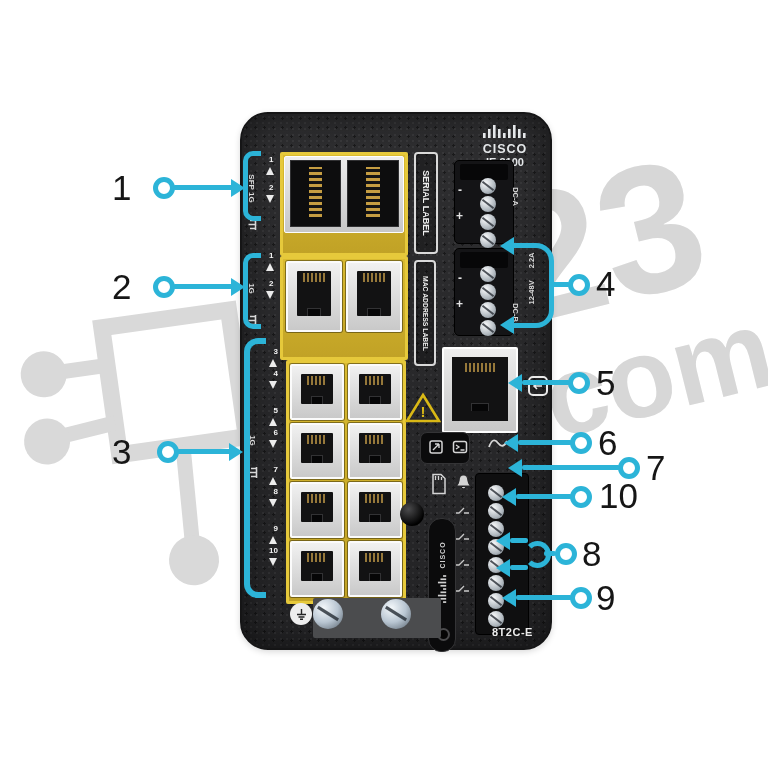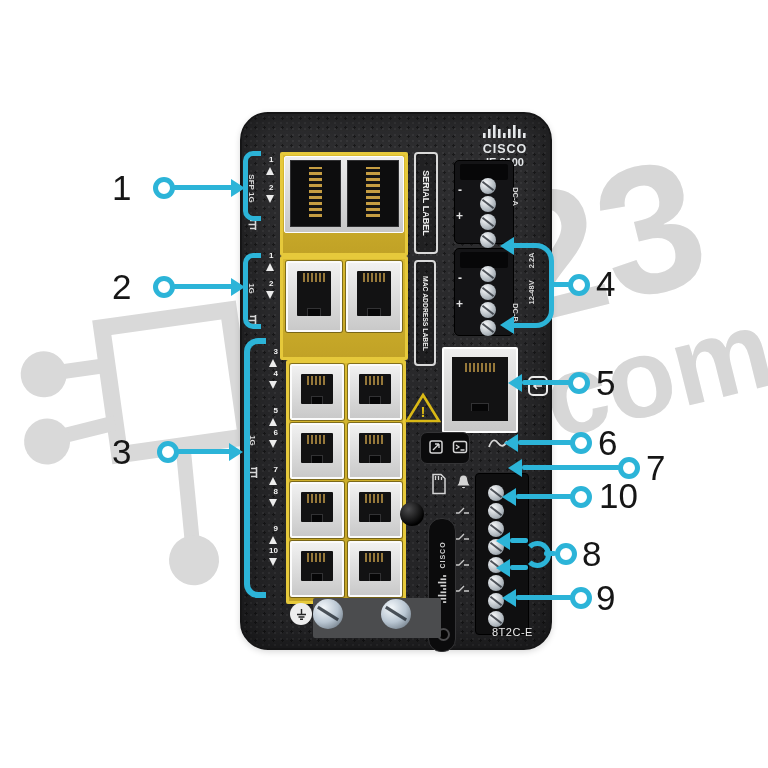--- a/index.html
+++ b/index.html
@@ -283,21 +283,21 @@
     <svg class="abs" style="left:214px;top:418px" width="13" height="9" viewBox="0 0 13 9">
         <path d="M0 7 h3 l5 -5 M8 7 h5" stroke="#c9c9c9" stroke-width="1.3" fill="none"></path>
       </svg>
     <svg class="abs" style="left:214px;top:444px" width="13" height="9" viewBox="0 0 13 9">
         <path d="M0 7 h3 l5 -5 M8 7 h5" stroke="#c9c9c9" stroke-width="1.3" fill="none"></path>
       </svg>
     <svg class="abs" style="left:214px;top:470px" width="13" height="9" viewBox="0 0 13 9">
         <path d="M0 7 h3 l5 -5 M8 7 h5" stroke="#c9c9c9" stroke-width="1.3" fill="none"></path>
       </svg>
 
-    <div class="abs" style="left:250px;top:512px;font-size:11px;font-weight:400;color:#ececec;letter-spacing:.5px">8T2C-E</div>
+    <div class="abs" style="left:250px;top:512px;font-size:11px;font-weight:700;color:#ececec;letter-spacing:.5px">8T2C-E</div>
 
     <div class="abs" style="left:71px;top:484px;width:128px;height:40px;background:#4b4c4e;border-radius:2px"></div>
     <div class="abs" style="left:48px;top:489px;width:22px;height:22px;border-radius:50%;background:#ededed;display:flex;align-items:center;justify-content:center">
       <svg width="13" height="13" viewBox="0 0 13 13">
           <path d="M6.5 1 v5 M2 6.5 h9 M3.5 9 h6 M5 11.2 h3" stroke="#222" stroke-width="1.4" fill="none"></path>
         </svg>
     </div>
     <div class="bscrew" style="left:71px;top:485px"></div>
     <div class="bscrew" style="left:139px;top:485px"></div>
   </div>

